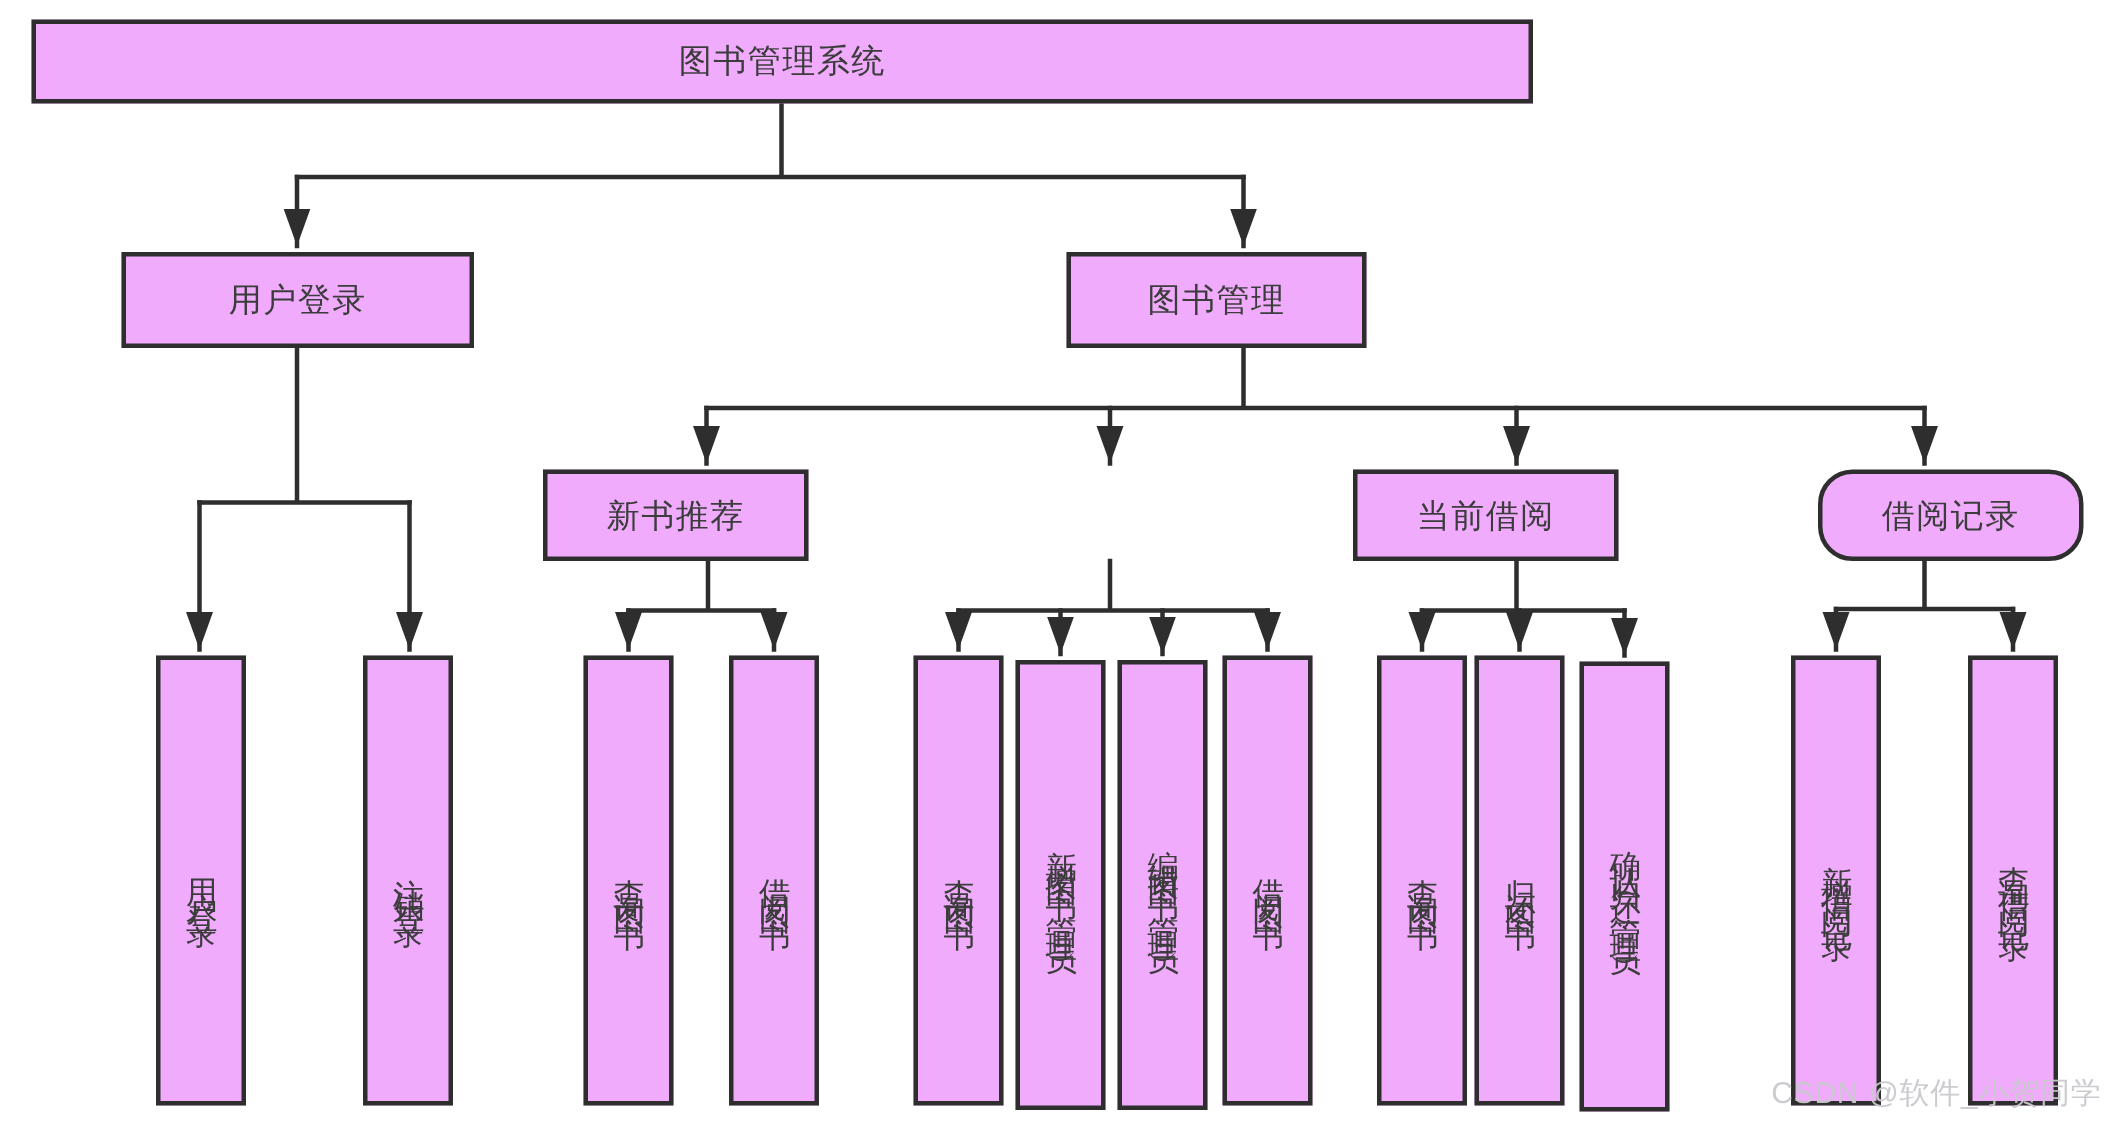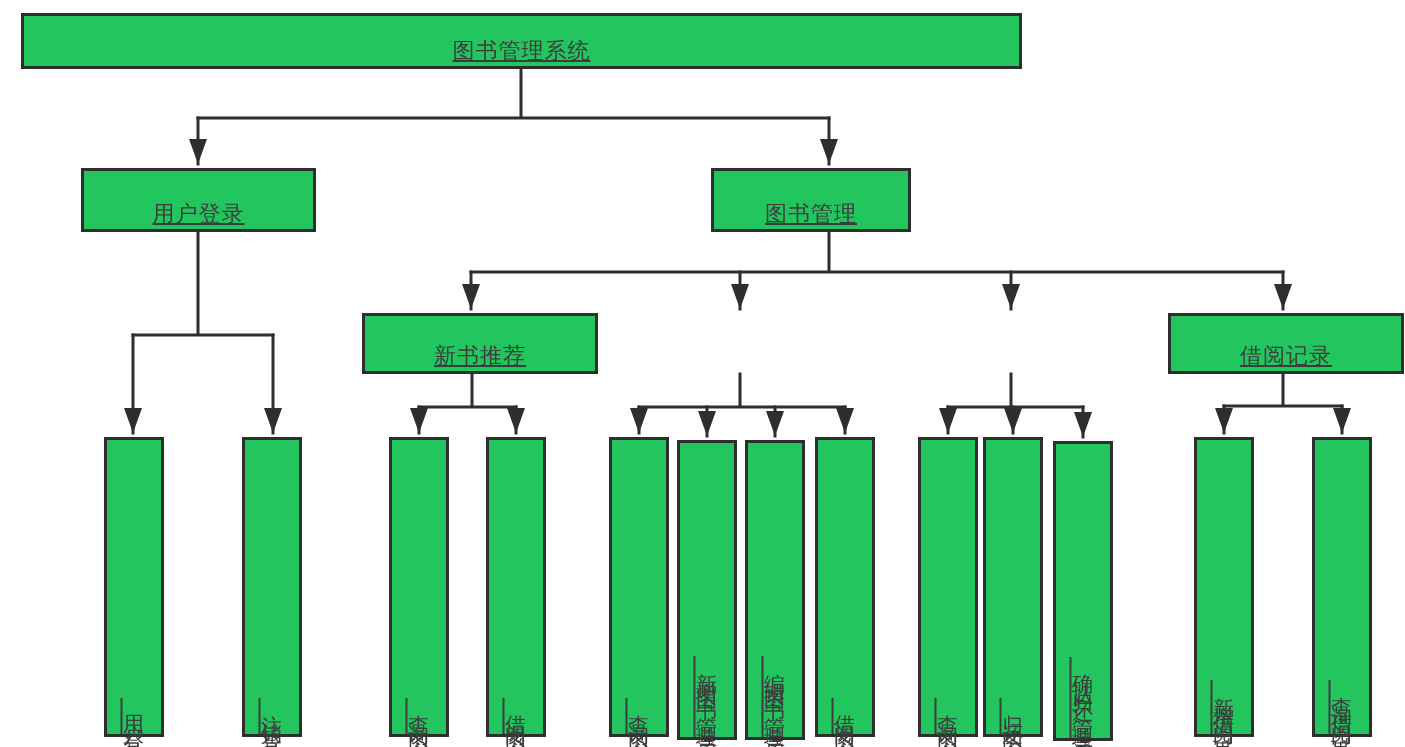--- a/index.html
+++ b/index.html
@@ -9,24 +9,23 @@
     background:#ffffff;
     font-family:"Liberation Sans","DejaVu Sans",sans-serif;
     color:#3c3c3c;
     overflow:hidden;
   }
   #connectors{position:absolute;left:0;top:0;z-index:1;}
   .box{
     position:absolute;
     box-sizing:border-box;
     border:3px solid #2e2e2e;
-    background:#22c55e;
-    display:flex;align-items:flex-end;justify-content:center;
+    background:#f0abfc;
+    display:flex;align-items:center;justify-content:center;
     z-index:2;
-    text-decoration:underline;
   }
   .hlabel{
     font-size:22px;
     letter-spacing:1px;
     white-space:nowrap;
   }
   .leaf{width:60px;height:300px;top:437px;}
   .vlabel{
     writing-mode:vertical-rl;
     text-orientation:mixed;
@@ -34,25 +33,25 @@
     letter-spacing:9px;
     line-height:1;
     white-space:nowrap;
   }
   
   #root-box{left:21px;top:13px;width:1001px;height:56px;}
   
   #l2-user{left:81px;top:168px;width:235px;height:64px;}
   #l2-mgmt{left:711px;top:168px;width:200px;height:64px;}
   
-  .l3{top:313px;width:236px;height:61px;}
+  .l3{top:313px;width:177px;height:61px;}
   #l3-recommend{left:362px;}
   #l3-borrow{left:630px;}
   #l3-current{left:902px;}
-  #l3-records{left:1168px;}
+  #l3-records{left:1212px;border-radius:23px;}
   
   #lf-a1{left:104px;} #lf-a2{left:242px;}
   #lf-b1{left:389px;} #lf-b2{left:486px;}
   #lf-c1{left:609px;}
   #lf-c2{left:677px;top:440px;}
   #lf-c3{left:745px;top:440px;}
   #lf-c4{left:815px;}
   #lf-d1{left:918px;} #lf-d2{left:983px;}
   #lf-d3{left:1053px;top:441px;}
   #lf-e1{left:1194px;} #lf-e2{left:1312px;}
@@ -136,20 +135,23 @@
   <div class="box" id="l2-user">
     <span class="hlabel">用户登录</span>
   </div>
   <div class="box" id="l2-mgmt">
     <span class="hlabel">图书管理</span>
   </div>
 
   <div class="box l3" id="l3-recommend">
     <span class="hlabel">新书推荐</span>
   </div>
+  <div class="box l3" id="l3-current">
+    <span class="hlabel">当前借阅</span>
+  </div>
   <div class="box l3" id="l3-records">
     <span class="hlabel">借阅记录</span>
   </div>
 
   <div class="box leaf" id="lf-a1">
     <span class="vlabel">用户登录</span>
   </div>
   <div class="box leaf" id="lf-a2">
     <span class="vlabel">注销登录</span>
   </div>
@@ -184,14 +186,15 @@
     <span class="vlabel">确认归还（管理员）</span>
   </div>
 
   <div class="box leaf" id="lf-e1">
     <span class="vlabel">新增借阅记录</span>
   </div>
   <div class="box leaf" id="lf-e2">
     <span class="vlabel">查询借阅记录</span>
   </div>
 
+  <div id="watermark">CSDN @软件_小贺同学</div>
 
 </div>
 
 </body></html>

